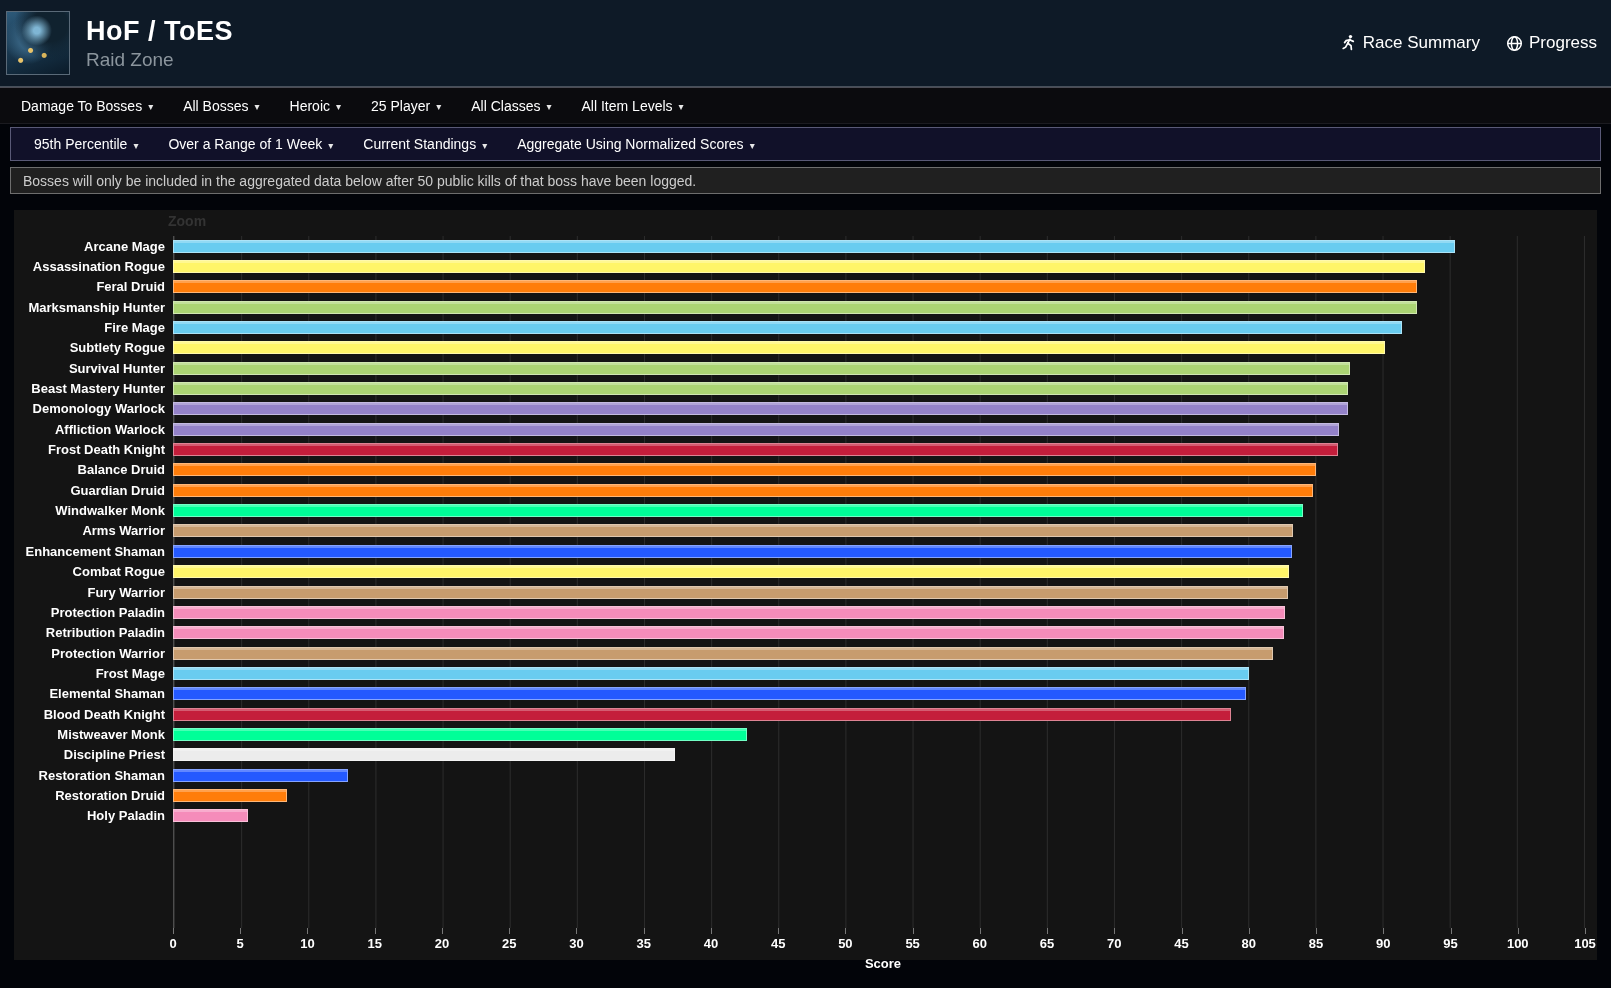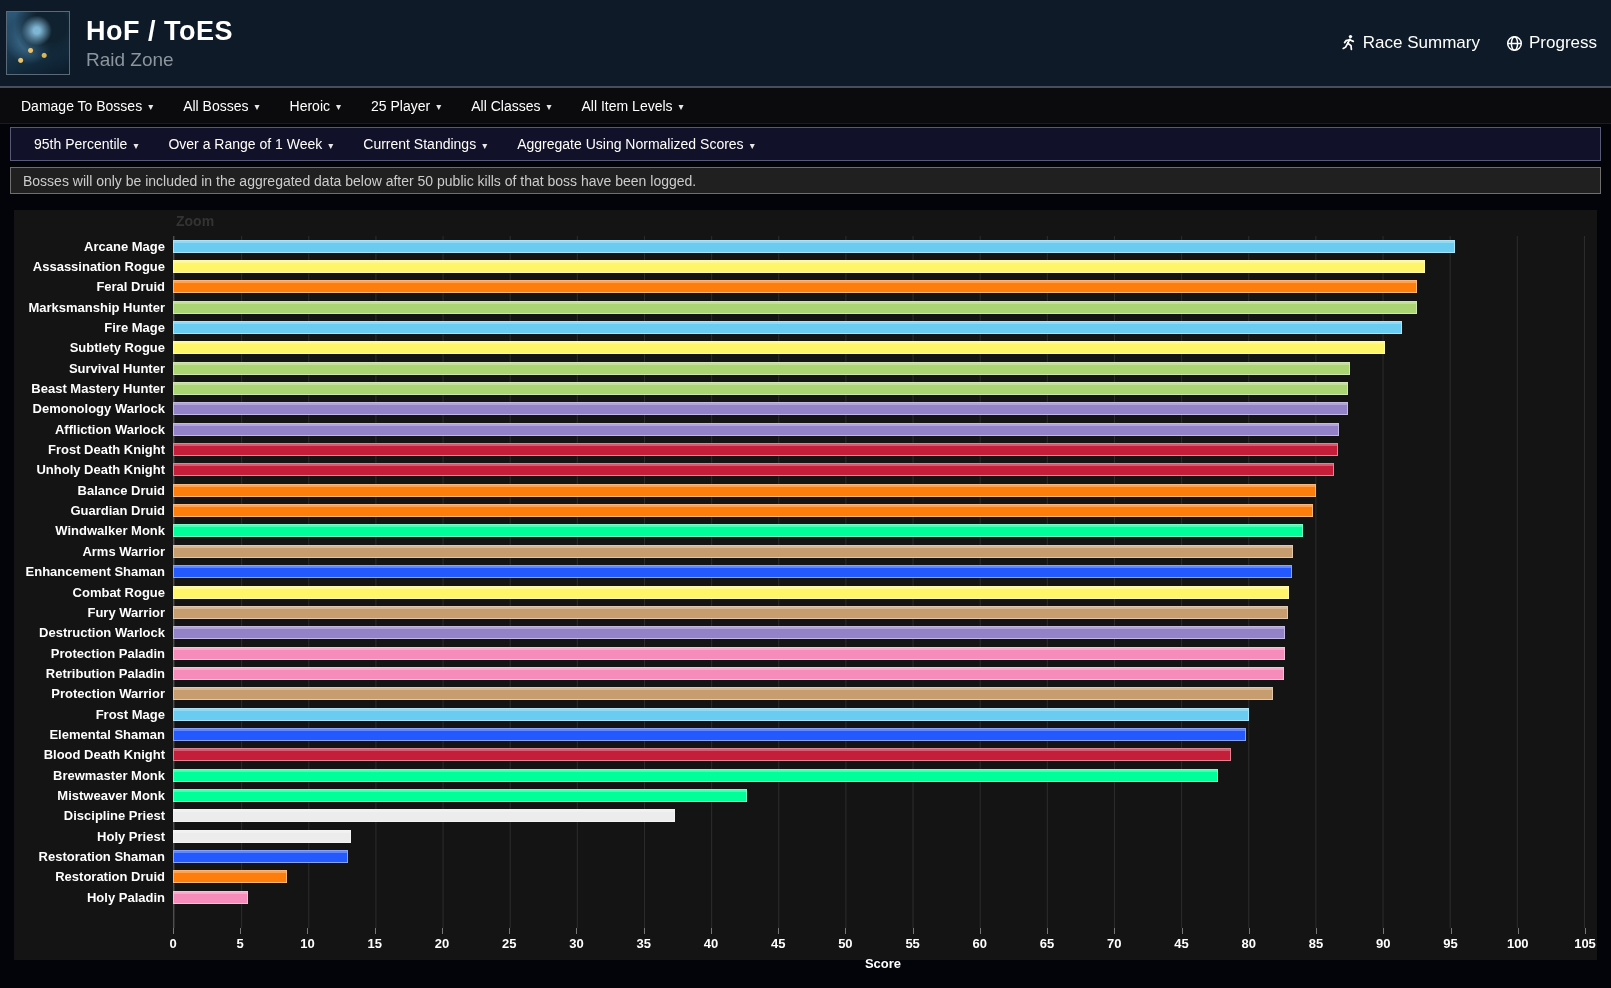--- a/index.html
+++ b/index.html
@@ -39,21 +39,21 @@
   .menubar2 .mitem { font-size:14px; }
 
   
   .notice { margin:6px 10px 0 10px; height:27px; background:#202020;
             border:1px solid #6e6e6e; color:#cccccc; font-size:14px;
             display:flex; align-items:center; padding:0 12px; }
 
   
   .chart-panel { position:relative; margin:16px 14px 0 14px; height:750px;
                  background:#141414; }
-  .zoom-hint { position:absolute; top:3px; left:162px; color:#333333;
+  .zoom-hint { position:absolute; top:3px; left:154px; color:#333333;
                font-size:14px; font-weight:bold; }
 
   .rows-wrap { position:absolute; top:26px; left:0; right:0; height:692px; }
   .grid-layer { position:absolute; top:0; bottom:0; left:159px; right:12px;
                 border-left:1px solid #4e4e4e; border-right:1px solid #2c2c2c;
                 background-image:linear-gradient(to right, #2c2c2c 1px, transparent 1px);
                 background-size:calc(100%/21) 100%; }
   .crow { position:relative; display:flex; align-items:center; height:calc(100%/34);justify-content:space-between; }
   .clabel { flex:0 0 159px; padding-right:8px; text-align:right; color:#ffffff;
             font-size:13px; font-weight:bold; white-space:nowrap; }
@@ -220,26 +220,20 @@
             <div class="cbar" style="width: 82.5714%; background: rgb(148, 130, 201);"></div>
           </div>
         </div>
         <div class="crow">
           <div class="clabel">Frost Death Knight</div>
           <div class="ctrack">
             <div class="cbar" style="width: 82.4762%; background: rgb(196, 30, 59);"></div>
           </div>
         </div>
         <div class="crow">
-          <div class="clabel">Unholy Death Knight</div>
-          <div class="ctrack">
-            <div class="cbar" style="width: 82.1905%; background: rgb(196, 30, 59);"></div>
-          </div>
-        </div>
-        <div class="crow">
           <div class="clabel">Balance Druid</div>
           <div class="ctrack">
             <div class="cbar" style="width: 80.9524%; background: rgb(255, 125, 10);"></div>
           </div>
         </div>
         <div class="crow">
           <div class="clabel">Guardian Druid</div>
           <div class="ctrack">
             <div class="cbar" style="width: 80.7619%; background: rgb(255, 125, 10);"></div>
           </div>
@@ -268,26 +262,20 @@
             <div class="cbar" style="width: 79.0476%; background: rgb(255, 245, 105);"></div>
           </div>
         </div>
         <div class="crow">
           <div class="clabel">Fury Warrior</div>
           <div class="ctrack">
             <div class="cbar" style="width: 78.9524%; background: rgb(199, 156, 110);"></div>
           </div>
         </div>
         <div class="crow">
-          <div class="clabel">Destruction Warlock</div>
-          <div class="ctrack">
-            <div class="cbar" style="width: 78.7619%; background: rgb(148, 130, 201);"></div>
-          </div>
-        </div>
-        <div class="crow">
           <div class="clabel">Protection Paladin</div>
           <div class="ctrack">
             <div class="cbar" style="width: 78.7619%; background: rgb(245, 140, 186);"></div>
           </div>
         </div>
         <div class="crow">
           <div class="clabel">Retribution Paladin</div>
           <div class="ctrack">
             <div class="cbar" style="width: 78.6667%; background: rgb(245, 140, 186);"></div>
           </div>
@@ -310,41 +298,29 @@
             <div class="cbar" style="width: 76%; background: rgb(36, 89, 255);"></div>
           </div>
         </div>
         <div class="crow">
           <div class="clabel">Blood Death Knight</div>
           <div class="ctrack">
             <div class="cbar" style="width: 74.9524%; background: rgb(196, 30, 59);"></div>
           </div>
         </div>
         <div class="crow">
-          <div class="clabel">Brewmaster Monk</div>
-          <div class="ctrack">
-            <div class="cbar" style="width: 74%; background: rgb(0, 255, 152);"></div>
-          </div>
-        </div>
-        <div class="crow">
           <div class="clabel">Mistweaver Monk</div>
           <div class="ctrack">
             <div class="cbar" style="width: 40.6667%; background: rgb(0, 255, 152);"></div>
           </div>
         </div>
         <div class="crow">
           <div class="clabel">Discipline Priest</div>
           <div class="ctrack">
             <div class="cbar" style="width: 35.5238%; background: rgb(236, 236, 236);"></div>
-          </div>
-        </div>
-        <div class="crow">
-          <div class="clabel">Holy Priest</div>
-          <div class="ctrack">
-            <div class="cbar" style="width: 12.5714%; background: rgb(236, 236, 236);"></div>
           </div>
         </div>
         <div class="crow">
           <div class="clabel">Restoration Shaman</div>
           <div class="ctrack">
             <div class="cbar" style="width: 12.381%; background: rgb(36, 89, 255);"></div>
           </div>
         </div>
         <div class="crow">
           <div class="clabel">Restoration Druid</div>

